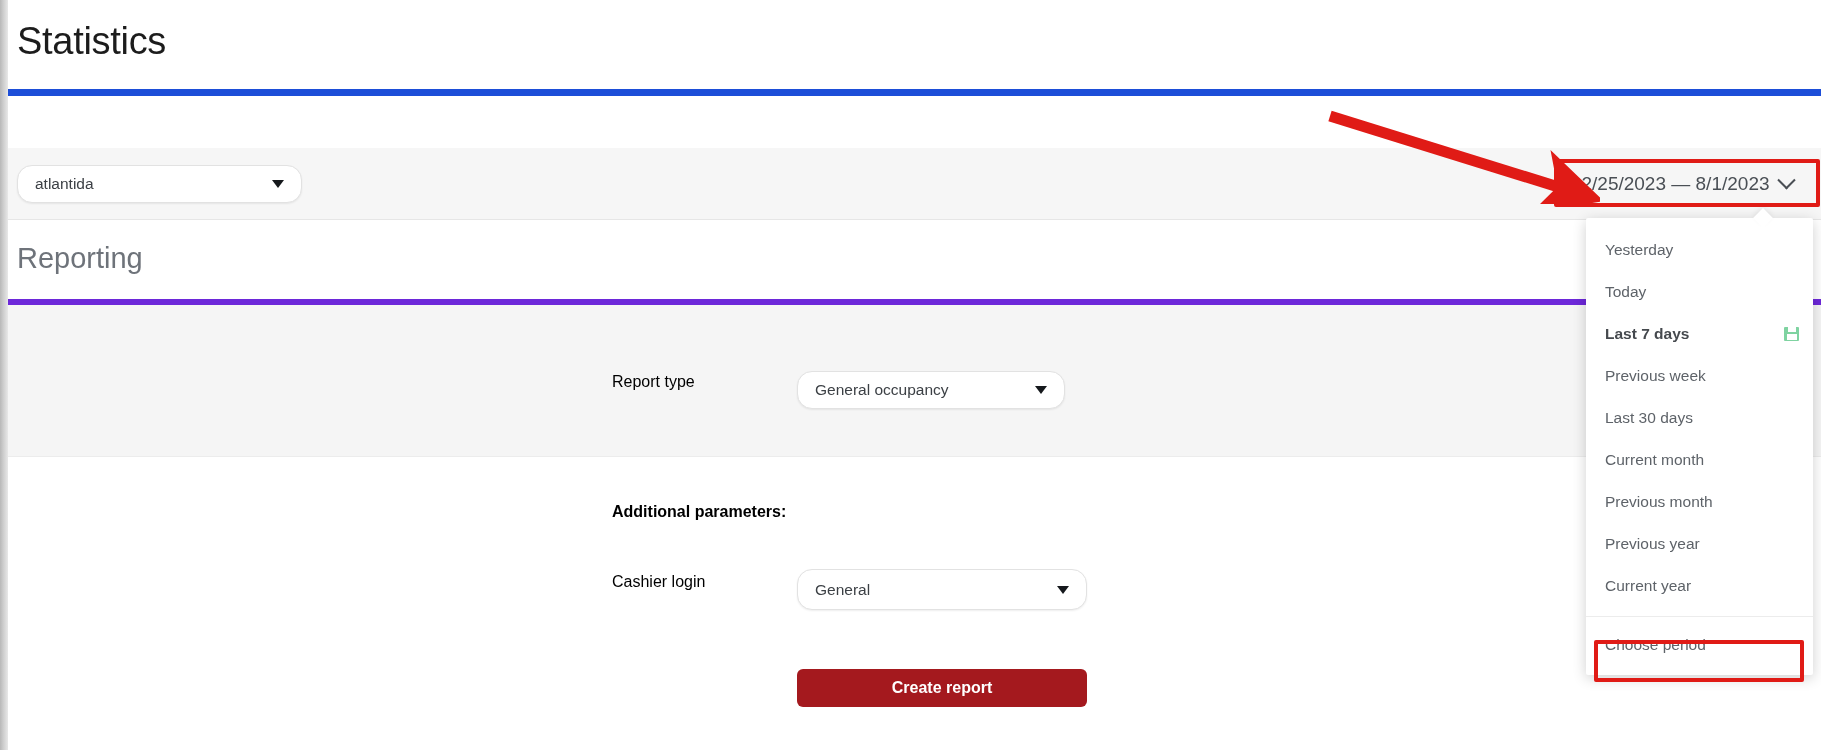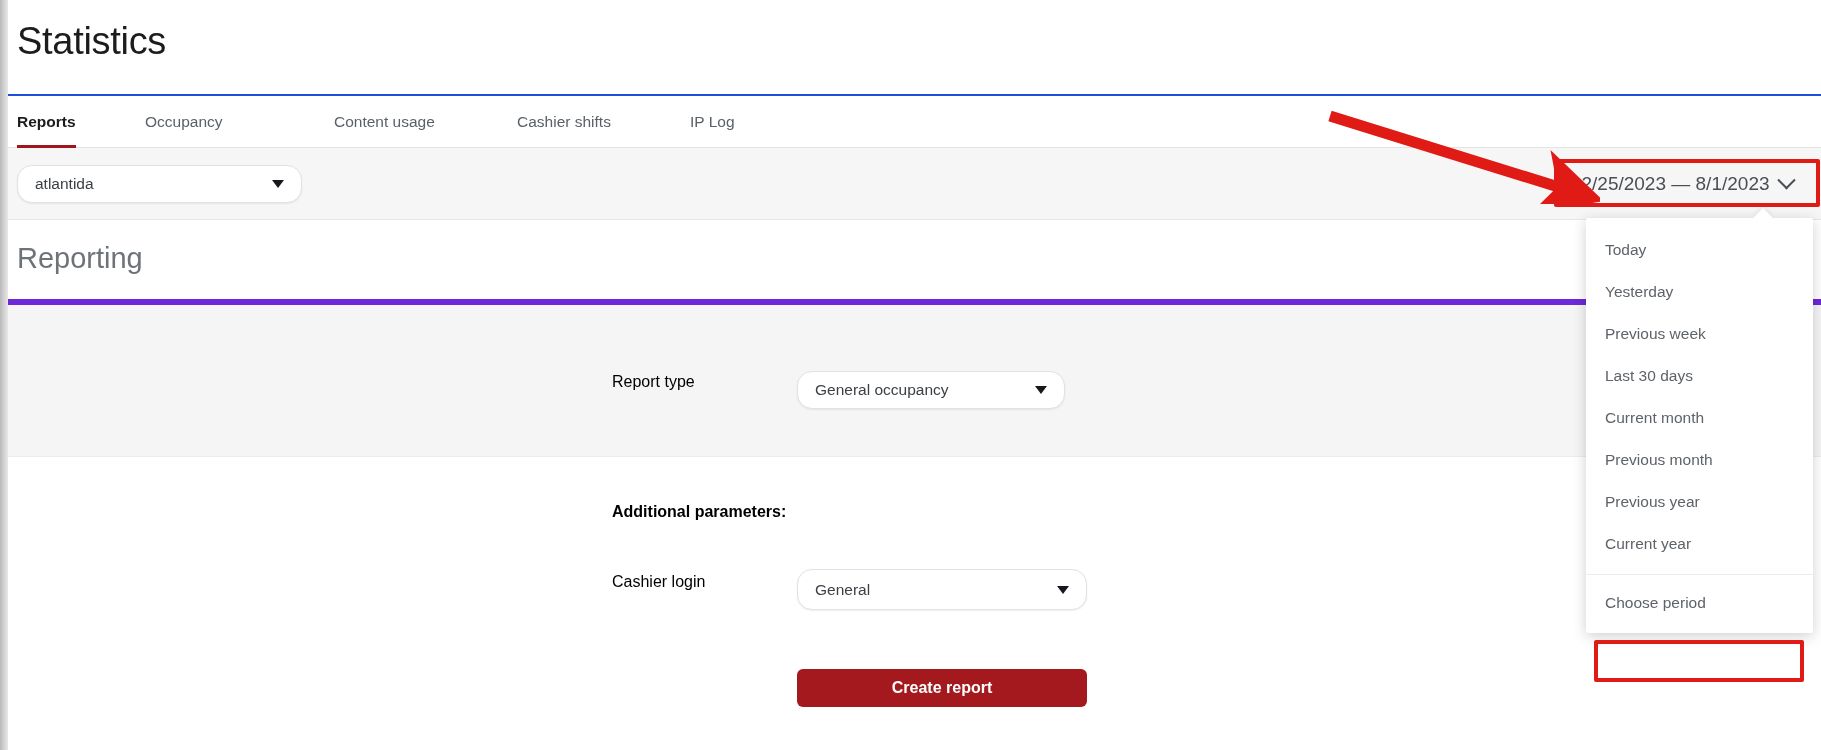--- a/index.html
+++ b/index.html
@@ -26,21 +26,21 @@
     width: 8px; height: 750px;
     background: linear-gradient(to right, #b8b8b8 0%, #cfcfcf 45%, #e8e8e8 100%);
   }
 
   
   .page-header {
     position: absolute;
     left: 8px; top: 0;
     width: 1813px; height: 96px;
     background: #ffffff;
-    border-bottom: 2px solid #1d4ed8;
+    border-bottom: 7px solid #1d4ed8;
   }
   .page-title {
     position: absolute;
     left: 9px; top: 20px;
     font-size: 38px;
     font-weight: 400;
     color: #1c1c1c;
     letter-spacing: -0.3px;
   }
 
@@ -309,37 +309,20 @@
 <body>
 
 <div id="app">
 
   <div class="left-gutter"></div>
 
   <div class="page-header">
     <div class="page-title">Statistics</div>
   </div>
 
-  <div class="tab-bar">
-    <div class="tab active" style="left:9px;">
-        <span>Reports</span>
-      </div>
-    <div class="tab" style="left:137px;">
-        <span>Occupancy</span>
-      </div>
-    <div class="tab" style="left:326px;">
-        <span>Content usage</span>
-      </div>
-    <div class="tab" style="left:509px;">
-        <span>Cashier shifts</span>
-      </div>
-    <div class="tab" style="left:682px;">
-        <span>IP Log</span>
-      </div>
-  </div>
 
   <div class="filter-bar">
     <div class="select-box" id="org-select">
       <span class="sel-value">atlantida</span>
       <span class="caret"></span>
     </div>
   </div>
 
   <div id="date-range">
     <span class="dr-text">2/25/2023 — 8/1/2023</span>
@@ -364,24 +347,28 @@
   <div class="form-label" id="cashier-login-label">Cashier login</div>
   <div class="select-box" id="cashier-login-select">
     <span class="sel-value">General</span>
     <span class="caret"></span>
   </div>
 
   <button id="create-report-btn">Create report</button>
 
   <div id="date-dropdown">
     <div class="dd-item">
+      <span class="dd-label">Yesterday</span>
+    </div>
+    <div class="dd-item">
       <span class="dd-label">Today</span>
     </div>
-    <div class="dd-item">
-      <span class="dd-label">Yesterday</span>
+    <div class="dd-item selected">
+      <span class="dd-label">Last 7 days</span>
+      <span class="save-icon"></span>
     </div>
     <div class="dd-item">
       <span class="dd-label">Previous week</span>
     </div>
     <div class="dd-item">
       <span class="dd-label">Last 30 days</span>
     </div>
     <div class="dd-item">
       <span class="dd-label">Current month</span>
     </div>

